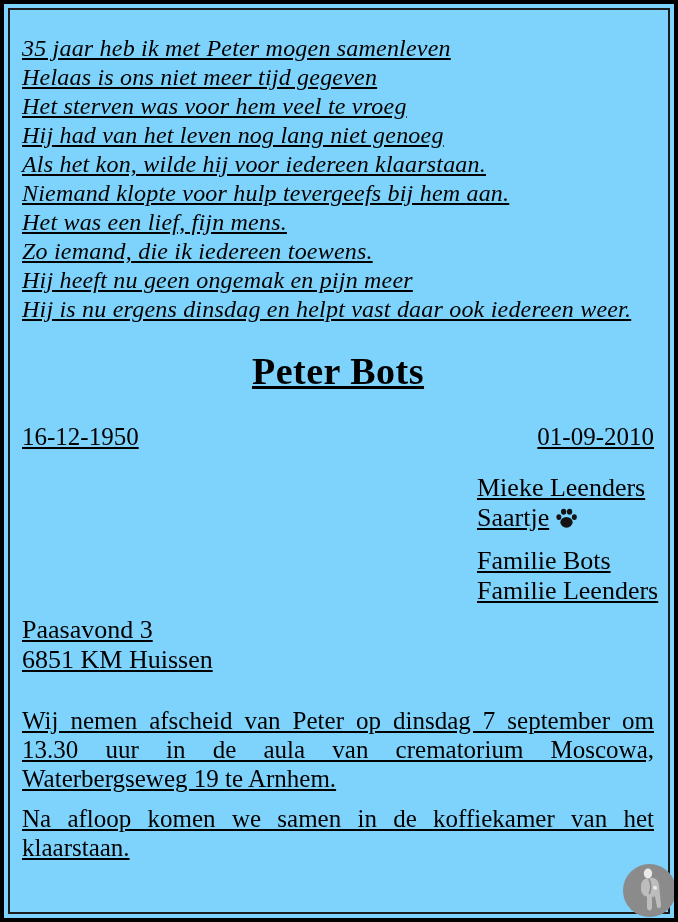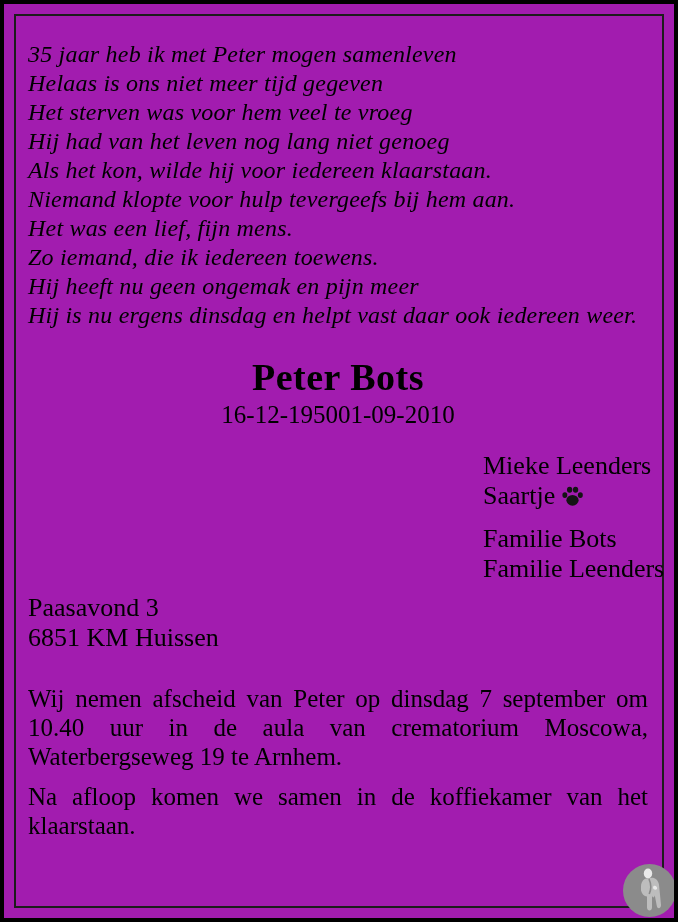--- a/index.html
+++ b/index.html
@@ -2,26 +2,27 @@
 <html lang="nl"><head>
 <meta charset="utf-8">
 <title>Overlijdensbericht</title>
 <style>
   html, body { margin: 0; padding: 0; background: #ffffff; }
   .page {
     position: relative;
     width: 678px;
     height: 922px;
     box-sizing: border-box;
-    background: #a21caf;
+    background: #7dd3fc;
     border: 4px solid #000000;
-    padding: 10px;
+    padding: 4px;
     overflow: hidden;
     font-family: "Liberation Serif", serif;
     color: #000000;
+    text-decoration: underline;
   }
   .frame {
     box-sizing: border-box;
     width: 100%;
     height: 100%;
     border: 2px solid #1c1c1c;
     padding: 24px 14px 0 12px;
   }
   .poem {
     font-style: italic;
@@ -39,23 +40,24 @@
   .deceased-name {
     font-size: 38px;
     font-weight: bold;
     text-align: center;
     margin: 24px 0 0 0;
     line-height: 46px;
     letter-spacing: 0.5px;
   }
   .dates-row {
     display: flex;
-    justify-content: center;
+    justify-content: space-between;
     font-size: 25px;
     line-height: 29px;
+    margin-top: 28px;
   }
   .signatories {
     margin-left: 455px;
     font-size: 26px;
     line-height: 30px;
     margin-top: 22px;
     white-space: nowrap;
   }
   .sig-gap { height: 13px; }
   .paw {
@@ -130,21 +132,21 @@
       <div>Familie Leenders</div>
     </div>
 
     <div class="address-block">
       <div>Paasavond 3</div>
       <div>6851 KM Huissen</div>
     </div>
 
     <div class="para">
       <div class="pline just">Wij nemen afscheid van Peter op dinsdag 7 september om</div>
-      <div class="pline just">10.40 uur in de aula van crematorium Moscowa,</div>
+      <div class="pline just">13.30 uur in de aula van crematorium Moscowa,</div>
       <div class="pline">Waterbergseweg 19 te Arnhem.</div>
     </div>
 
     <div class="para second">
       <div class="pline just">Na afloop komen we samen in de koffiekamer van het</div>
       <div class="pline">klaarstaan.</div>
     </div>
 
   </div>
 

